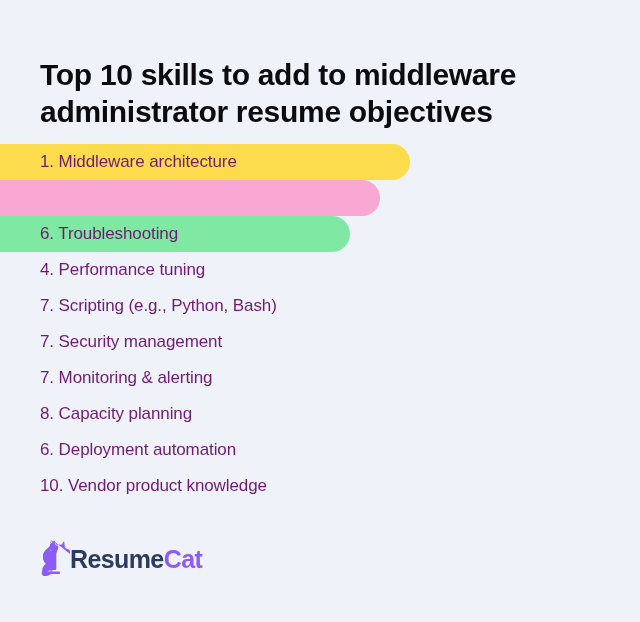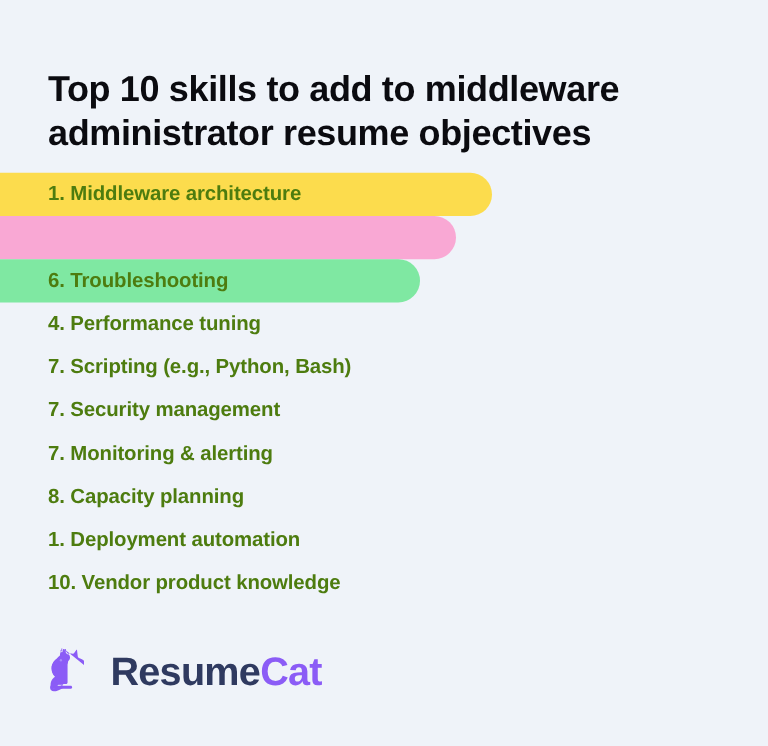--- a/index.html
+++ b/index.html
@@ -60,43 +60,43 @@
     border-top-right-radius: 18px;
     border-bottom-right-radius: 18px;
     z-index: 0;
   }
 
   .skill-label {
     position: relative;
     z-index: 1;
     margin-left: 40px;
     font-size: 17px;
-    font-weight: 700;
-    color: #4d7c0f;
+    font-weight: 400;
+    color: #701a75;
     letter-spacing: -0.1px;
     white-space: pre;
   }
 
   
   .logo {
     position: absolute;
     left: 40px;
     top: 538px;
     display: flex;
     align-items: center;
     height: 42px;
   }
   .logo-cat {
     width: 30px;
     height: 38px;
     display: block;
   }
   .logo-text {
-    margin-left: 22px;
-    font-size: 33px;
+    margin-left: 0;
+    font-size: 25px;
     font-weight: 700;
     letter-spacing: -0.6px;
     line-height: 1;
   }
   .logo-resume { color: #2f3a60; }
   .logo-cat-word { color: #8b5cf6; }
 </style>
 </head>
 <body>
 
@@ -128,21 +128,21 @@
       <div class="skill-row">
         <div class="skill-label">7. Security management</div>
       </div>
       <div class="skill-row">
         <div class="skill-label">7. Monitoring &amp; alerting</div>
       </div>
       <div class="skill-row">
         <div class="skill-label">8. Capacity planning</div>
       </div>
       <div class="skill-row">
-        <div class="skill-label">1. Deployment automation</div>
+        <div class="skill-label">6. Deployment automation</div>
       </div>
       <div class="skill-row">
         <div class="skill-label">10. Vendor product knowledge</div>
       </div>
     </div>
 
   <div class="logo">
     <svg class="logo-cat" viewBox="0 0 60 76" aria-hidden="true">
       <path fill="#8b5cf6" d="M27.5 2.2c-0.9-1.3-2.8-0.8-3 0.8l-1.3 10.6c-0.2 1.6-1.4 2.9-3 3.3C13.6 18.6 8.6 24.4 8.6 31.4c0 4.6 2.2 8.7 5.7 11.3 1.4 1.1 1.2 3.3-0.4 4-5.7 2.6-9.6 8.3-9.6 14.9 0 1.6 0.2 3.1 0.7 4.6 0.3 1 1.2 1.7 2.3 1.7h30.5c1.4 0 2.5-1.1 2.5-2.5s-1.1-2.5-2.5-2.5H13.6c-0.1-0.4-0.1-0.9-0.1-1.3 0-6.2 5-11.2 11.2-11.2 1.4 0 2.5-1.1 2.5-2.5V32.9c0-0.8 0.4-1.6 1.1-2 3.3-2.1 5.5-5.8 5.5-10 0-4.3-2.3-8.1-5.8-10.2-0.9-0.5-1.3-1.5-1.1-2.5l0.6-5.1c0.1-0.4 0.6-0.5 0.8-0.2l4.2 6c0.5 0.7 1.4 1 2.2 0.7 1-0.3 2.1-0.5 3.2-0.5 1.1 0 2.2 0.2 3.2 0.5 0.8 0.3 1.7 0 2.2-0.7l4.2-6c0.2-0.3 0.7-0.2 0.8 0.2l1.3 10.6c0.2 1.6 1.4 2.9 3 3.3 6.6 1.7 11.6 7.5 11.6 14.5"></path>
       <path fill="#8b5cf6" d="M30 9.5c-10.2 0-18.5 8.3-18.5 18.5 0 5.5 2.4 10.5 6.3 13.9 0.9 0.8 1.4 1.9 1.4 3.1v12.6c0 1.4 1.1 2.5 2.5 2.5h8.4c1.4 0 2.5-1.1 2.5-2.5V24.3c0-1.1 0.5-2.2 1.4-2.9 1.6-1.3 2.7-3.3 2.7-5.6 0-1.2-0.3-2.3-0.8-3.3-0.6-1.2-1.8-2-3.1-2-0.9 0-1.8 0-2.8 0z"></path>

